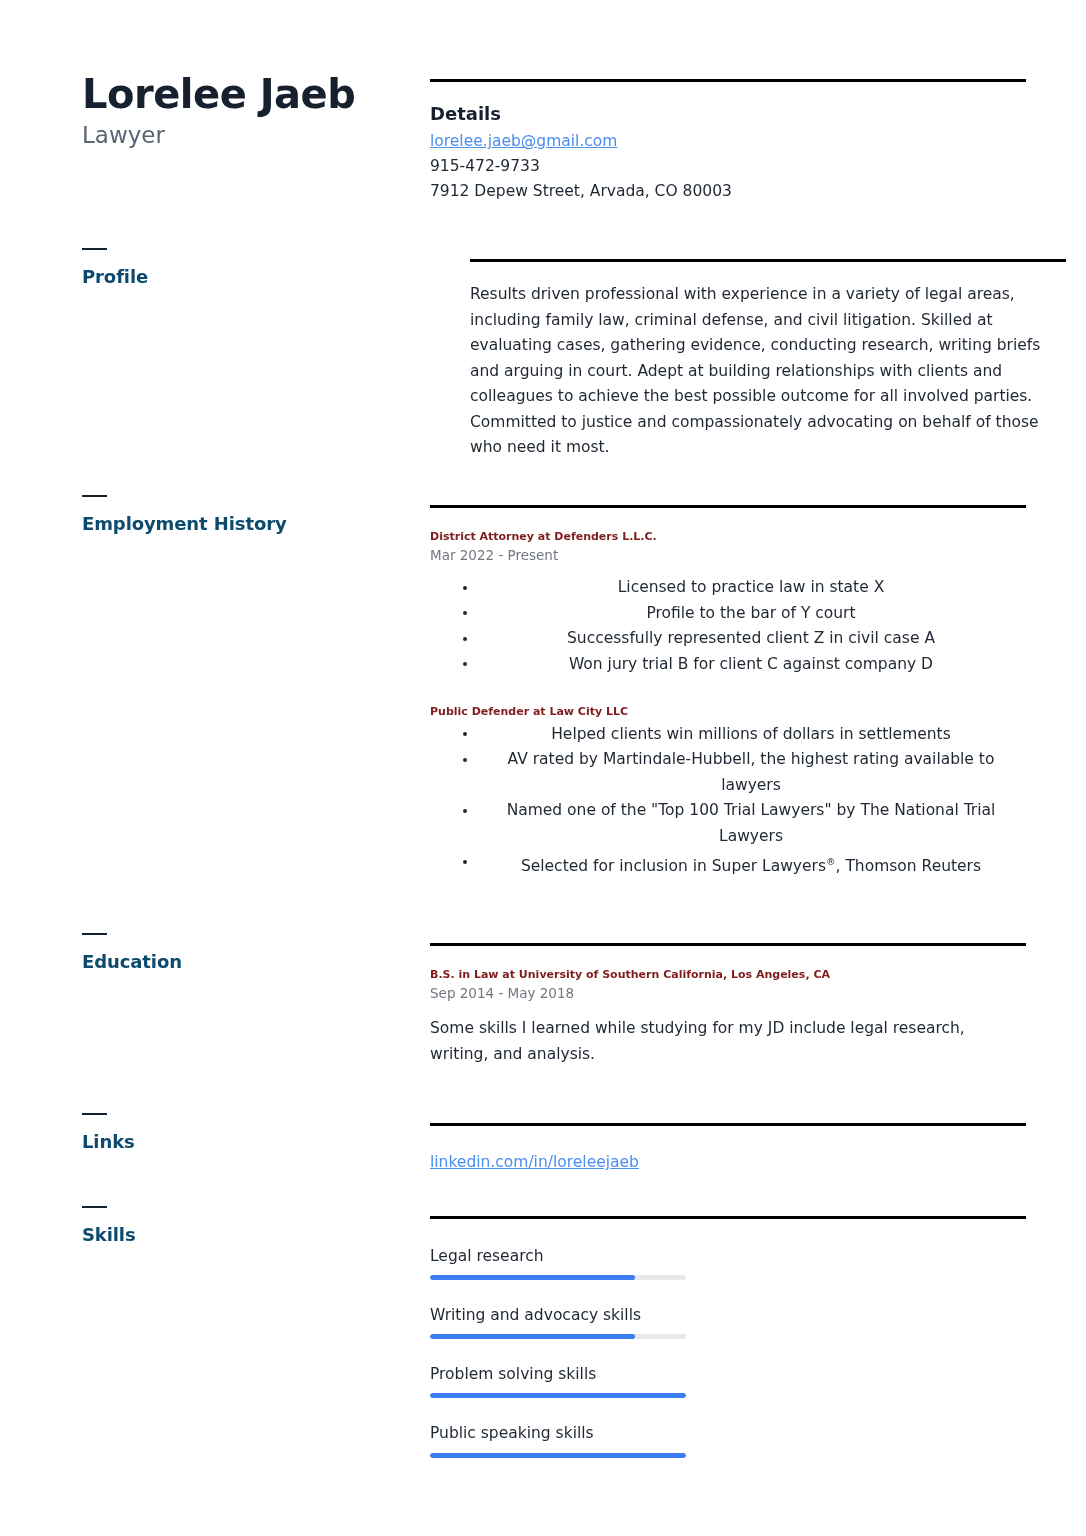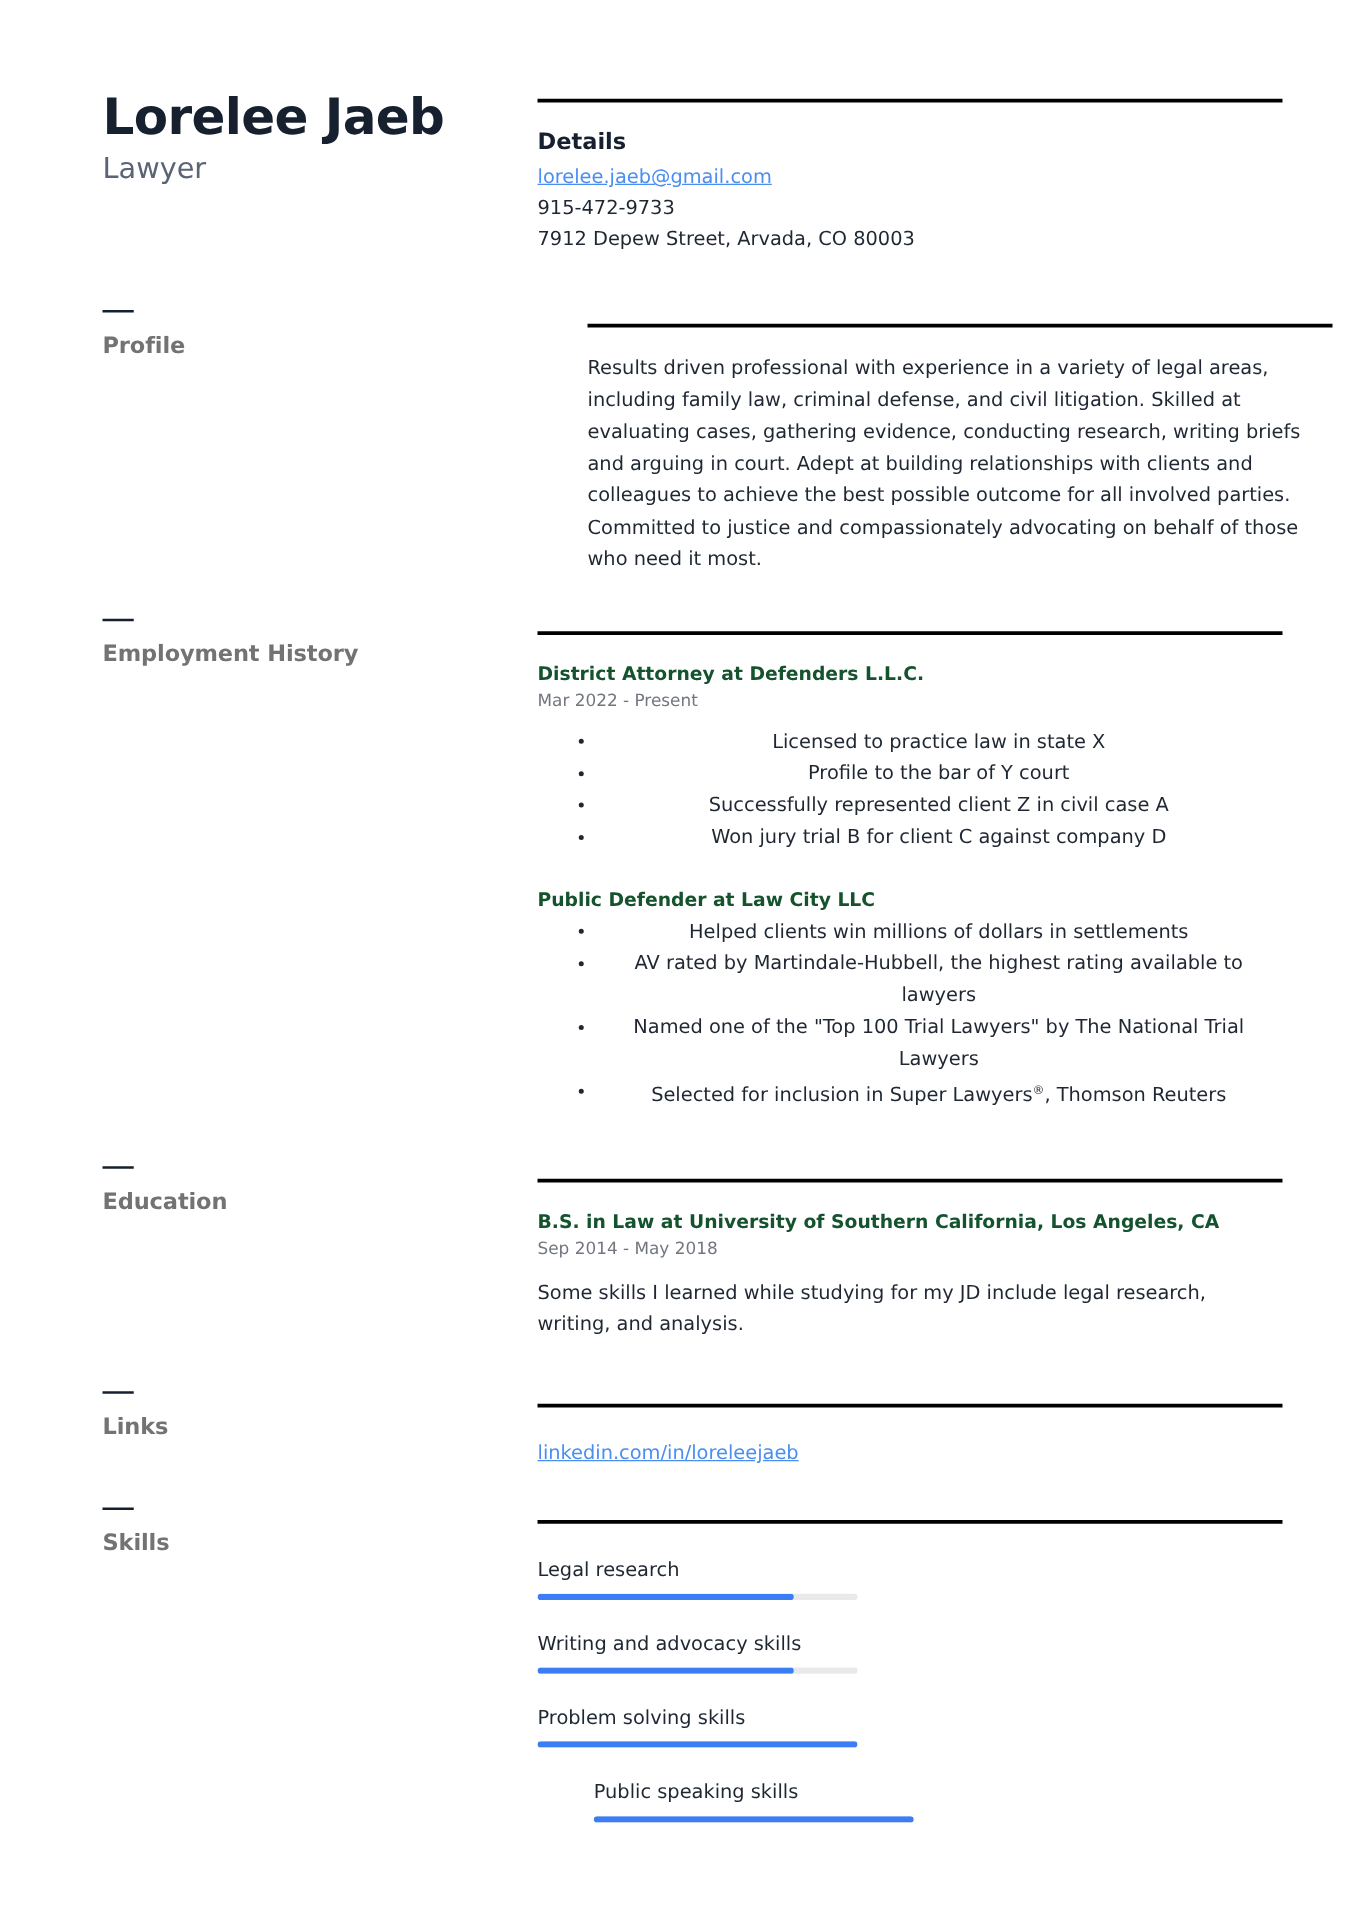--- a/index.html
+++ b/index.html
@@ -64,21 +64,21 @@
     display: block;
     width: 25px;
     height: 2px;
     background: #15202e;
     margin-bottom: 16px;
   }
   .side-label .side-label-text {
     display: block;
     font-size: 18px;
     font-weight: 700;
-    color: #737373;
+    color: #0c4a6e;
     line-height: 1.25;
     letter-spacing: -0.1px;
   }
 
   
   .rule {
     height: 3px;
     background: #000000;
     width: 596px;
   }
@@ -105,23 +105,23 @@
   }
 
   .paragraph {
     font-size: 15.5px;
     line-height: 25.5px;
     color: #1f2733;
     margin: 0;
   }
 
   .entry-title {
-    font-size: 15px;
+    font-size: 11px;
     font-weight: 700;
-    color: #14532d;
+    color: #7f1d1d;
     margin: 0 0 2px 0;
     line-height: 1.4;
   }
   .entry-date {
     font-size: 13.5px;
     color: #71767f;
     margin: 0 0 10px 0;
     line-height: 1.4;
   }
   ul.bullets {
@@ -292,21 +292,21 @@
               <div class="skill-track">
                 <div class="skill-fill" style="width: 80%; background: rgb(59, 125, 244);"></div>
               </div>
             </div>
             <div class="skill-row" style="margin-bottom: 25px;">
               <div class="skill-name">Problem solving skills</div>
               <div class="skill-track">
                 <div class="skill-fill" style="width: 100%; background: rgb(59, 125, 244);"></div>
               </div>
             </div>
-            <div class="skill-row" style="margin-bottom: 25px; margin-left: 45px;">
+            <div class="skill-row" style="margin-bottom: 25px;">
               <div class="skill-name">Public speaking skills</div>
               <div class="skill-track">
                 <div class="skill-fill" style="width: 100%; background: rgb(59, 125, 244);"></div>
               </div>
             </div>
           </div>
       </div>
 
     </div>
   </div>

